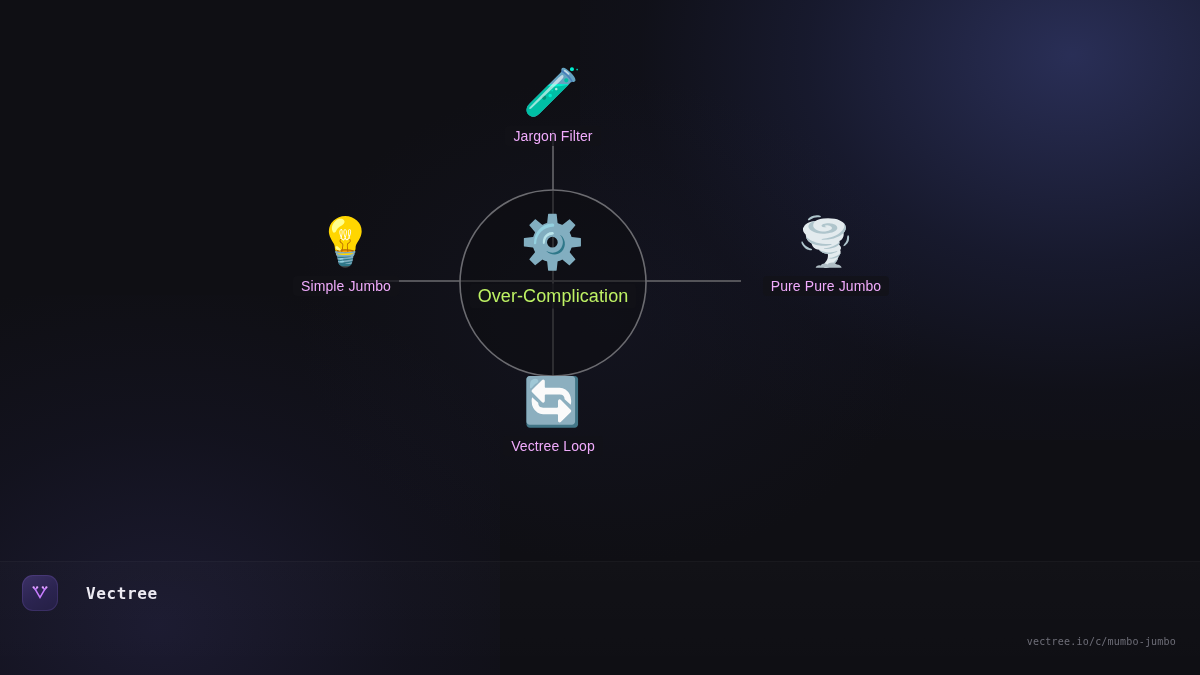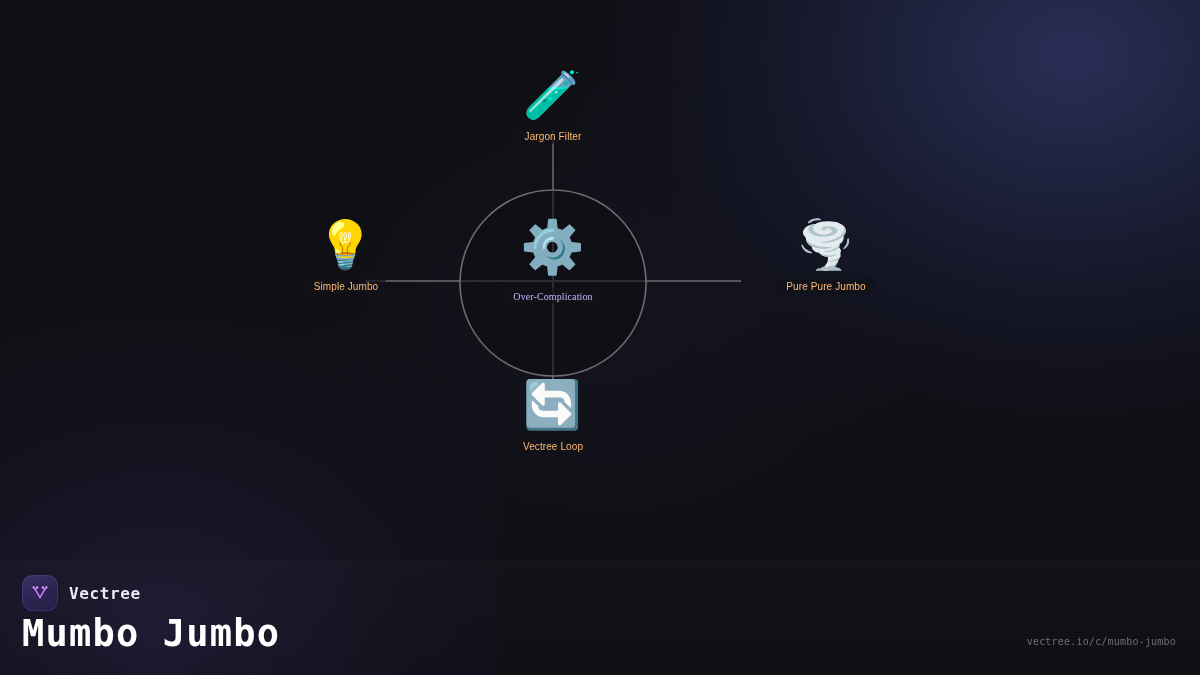--- a/index.html
+++ b/index.html
@@ -65,54 +65,53 @@
     transform: translate(-50%, -50%);
     width: 220px;
   }
   .node .emoji {
     font-family: "DejaVu Sans", sans-serif;
     line-height: 1;
     user-select: none;
   }
   .node .label {
     margin-top: 11px;
-    font-size: 10px;
+    font-size: 14px;
     letter-spacing: 0.1px;
-    color: #fdba74;
+    color: #f0abfc;
     white-space: nowrap;
     padding: 2px 8px;
     border-radius: 4px;
     background: rgba(18,18,24,0.72);
   }
   .node.center .emoji { font-size: 52px; }
   .node.center .label {
     margin-top: 16px;
-    font-size: 10px;
-    color: #c4b5fd;
-    font-family: Liberation Serif, serif;
+    font-size: 18px;
+    color: #bef264;
   }
   .node.leaf .emoji { font-size: 47px; }
 
   
   #footer {
     position: absolute;
     left: 0;
     right: 0;
     bottom: 0;
     height: 113px;
     border-top: 1px solid rgba(255,255,255,0.045);
     background: linear-gradient(to bottom, rgba(255,255,255,0.012), rgba(255,255,255,0.0));
   }
   #brand {
     position: absolute;
     left: 22px;
     top: 13px;
     display: flex;
     align-items: center;
-    gap: 11px;
+    gap: 28px;
   }
   #brand-mark {
     width: 36px;
     height: 36px;
     border-radius: 11px;
     background: linear-gradient(150deg, #3c3166 0%, #2b2450 55%, #241f44 100%);
     box-shadow: 0 0 0 1px rgba(150,110,230,0.18) inset;
     display: flex;
     align-items: center;
     justify-content: center;
@@ -209,19 +208,18 @@
             <circle cx="4.6" cy="5.3" r="1.15"></circle>
             <circle cx="8.2" cy="5.3" r="1.15"></circle>
             <circle cx="13.8" cy="5.3" r="1.15"></circle>
             <circle cx="17.4" cy="5.3" r="1.15"></circle>
           </g>
         </svg>
       </div>
       <div id="brand-name">Vectree</div>
     </div>
 
-    <div id="page-title">Mumbo Jumbo</div>
 
     <div id="footer-url">vectree.io/c/mumbo-jumbo</div>
 
   </div>
 
 </div>
 
 </body></html>

